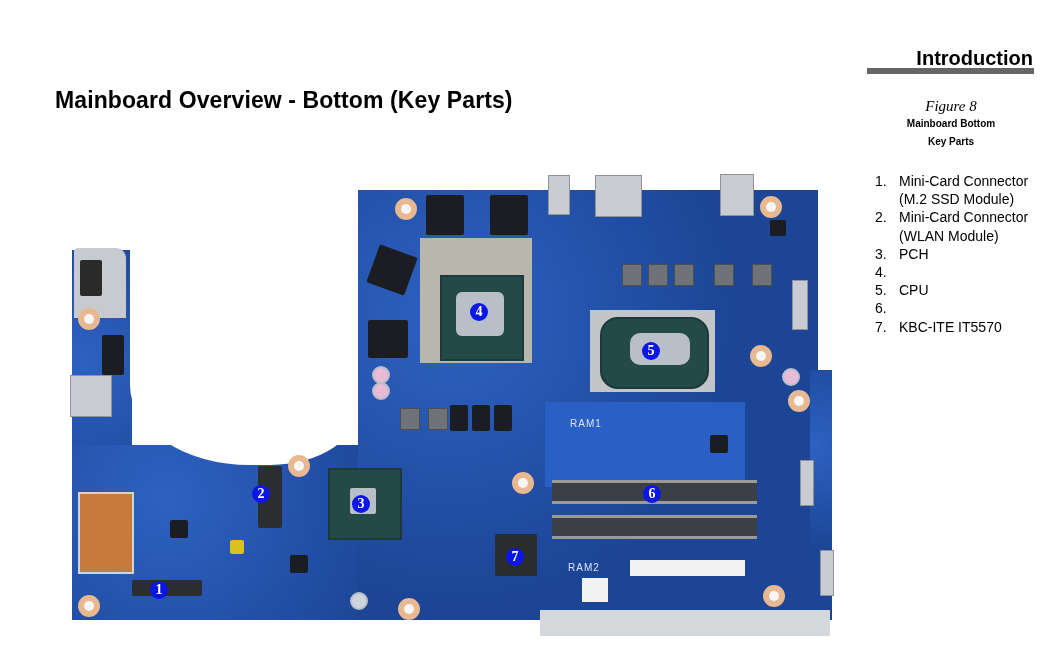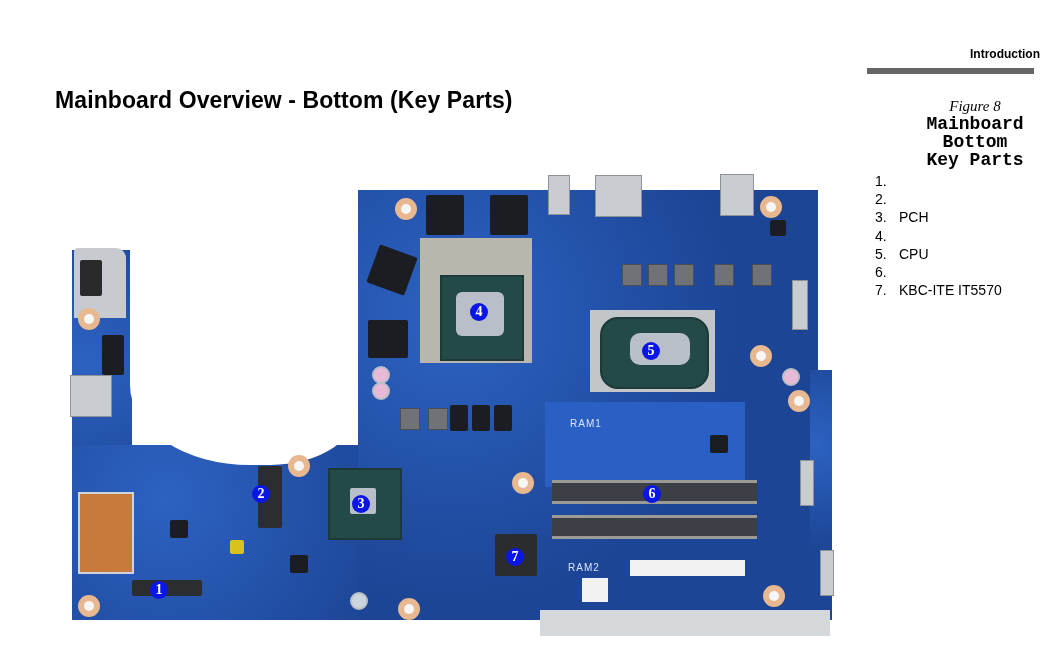--- a/index.html
+++ b/index.html
@@ -1,22 +1,22 @@
 <!DOCTYPE html>
 <html><head>
 <meta charset="utf-8">
 <style>
   html, body { margin:0; padding:0; background:#ffffff; }
   body { width:1061px; height:656px; position:relative; overflow:hidden; font-family:"Liberation Sans", sans-serif; color:#000; }
-  .section-title { position:absolute; right:21px; top:47px; font-size:12px; font-weight:bold; }
+  .section-title { position:absolute; right:28px; top:47px; font-size:20px; font-weight:bold; }
   .section-rule { position:absolute; left:867px; top:68px; width:167px; height:6px; background:#666666; }
   .page-title { position:absolute; left:55px; top:87px; font-size:23px; font-weight:bold; letter-spacing:0.1px; }
-  .fig-caption { position:absolute; left:892px; top:97px; width:166px; text-align:center; }
+  .fig-caption { position:absolute; left:868px; top:97px; width:166px; text-align:center; }
   .fig-num { font-family:"Liberation Serif", serif; font-style:italic; font-size:15px; line-height:18px; }
-  .fig-title { font-size:18px; font-weight:bold; line-height:18px;font-family:Liberation Mono, monospace; }
+  .fig-title { font-size:10px; font-weight:bold; line-height:18px; }
   .parts-list { position:absolute; left:875px; top:172px; width:180px; margin:0; padding:0; list-style:none; font-size:14px; line-height:18.2px; }
   .parts-list li { display:flex; }
   .parts-list .num { width:24px; flex:none; }
   .parts-list .txt { flex:1; }
 
   
   .board { position:absolute; left:70px; top:170px; width:770px; height:470px; }
   .pcb { position:absolute; background:#1f4fa8; background-image:radial-gradient(circle at 20% 30%, #2d62c2 0, #1c4595 60%), repeating-linear-gradient(45deg, rgba(255,255,255,0.04) 0 2px, transparent 2px 5px); }
   .pcb2 { position:absolute; background:#1e4aa2; }
   .metal { position:absolute; background:#c7cbd0; }
@@ -43,23 +43,25 @@
 
 <div class="fig-caption">
   <div class="fig-num">Figure 8</div>
   <div class="fig-title">Mainboard Bottom</div>
   <div class="fig-title">Key Parts</div>
 </div>
 
 <ol class="parts-list">
   <li>
       <span class="num">1.</span>
+      <span class="txt">Mini-Card Connector (M.2 SSD Module)</span>
     </li>
   <li>
       <span class="num">2.</span>
+      <span class="txt">Mini-Card Connector (WLAN Module)</span>
     </li>
   <li>
       <span class="num">3.</span>
       <span class="txt">PCH</span>
     </li>
   <li>
       <span class="num">4.</span>
     </li>
   <li>
       <span class="num">5.</span>

